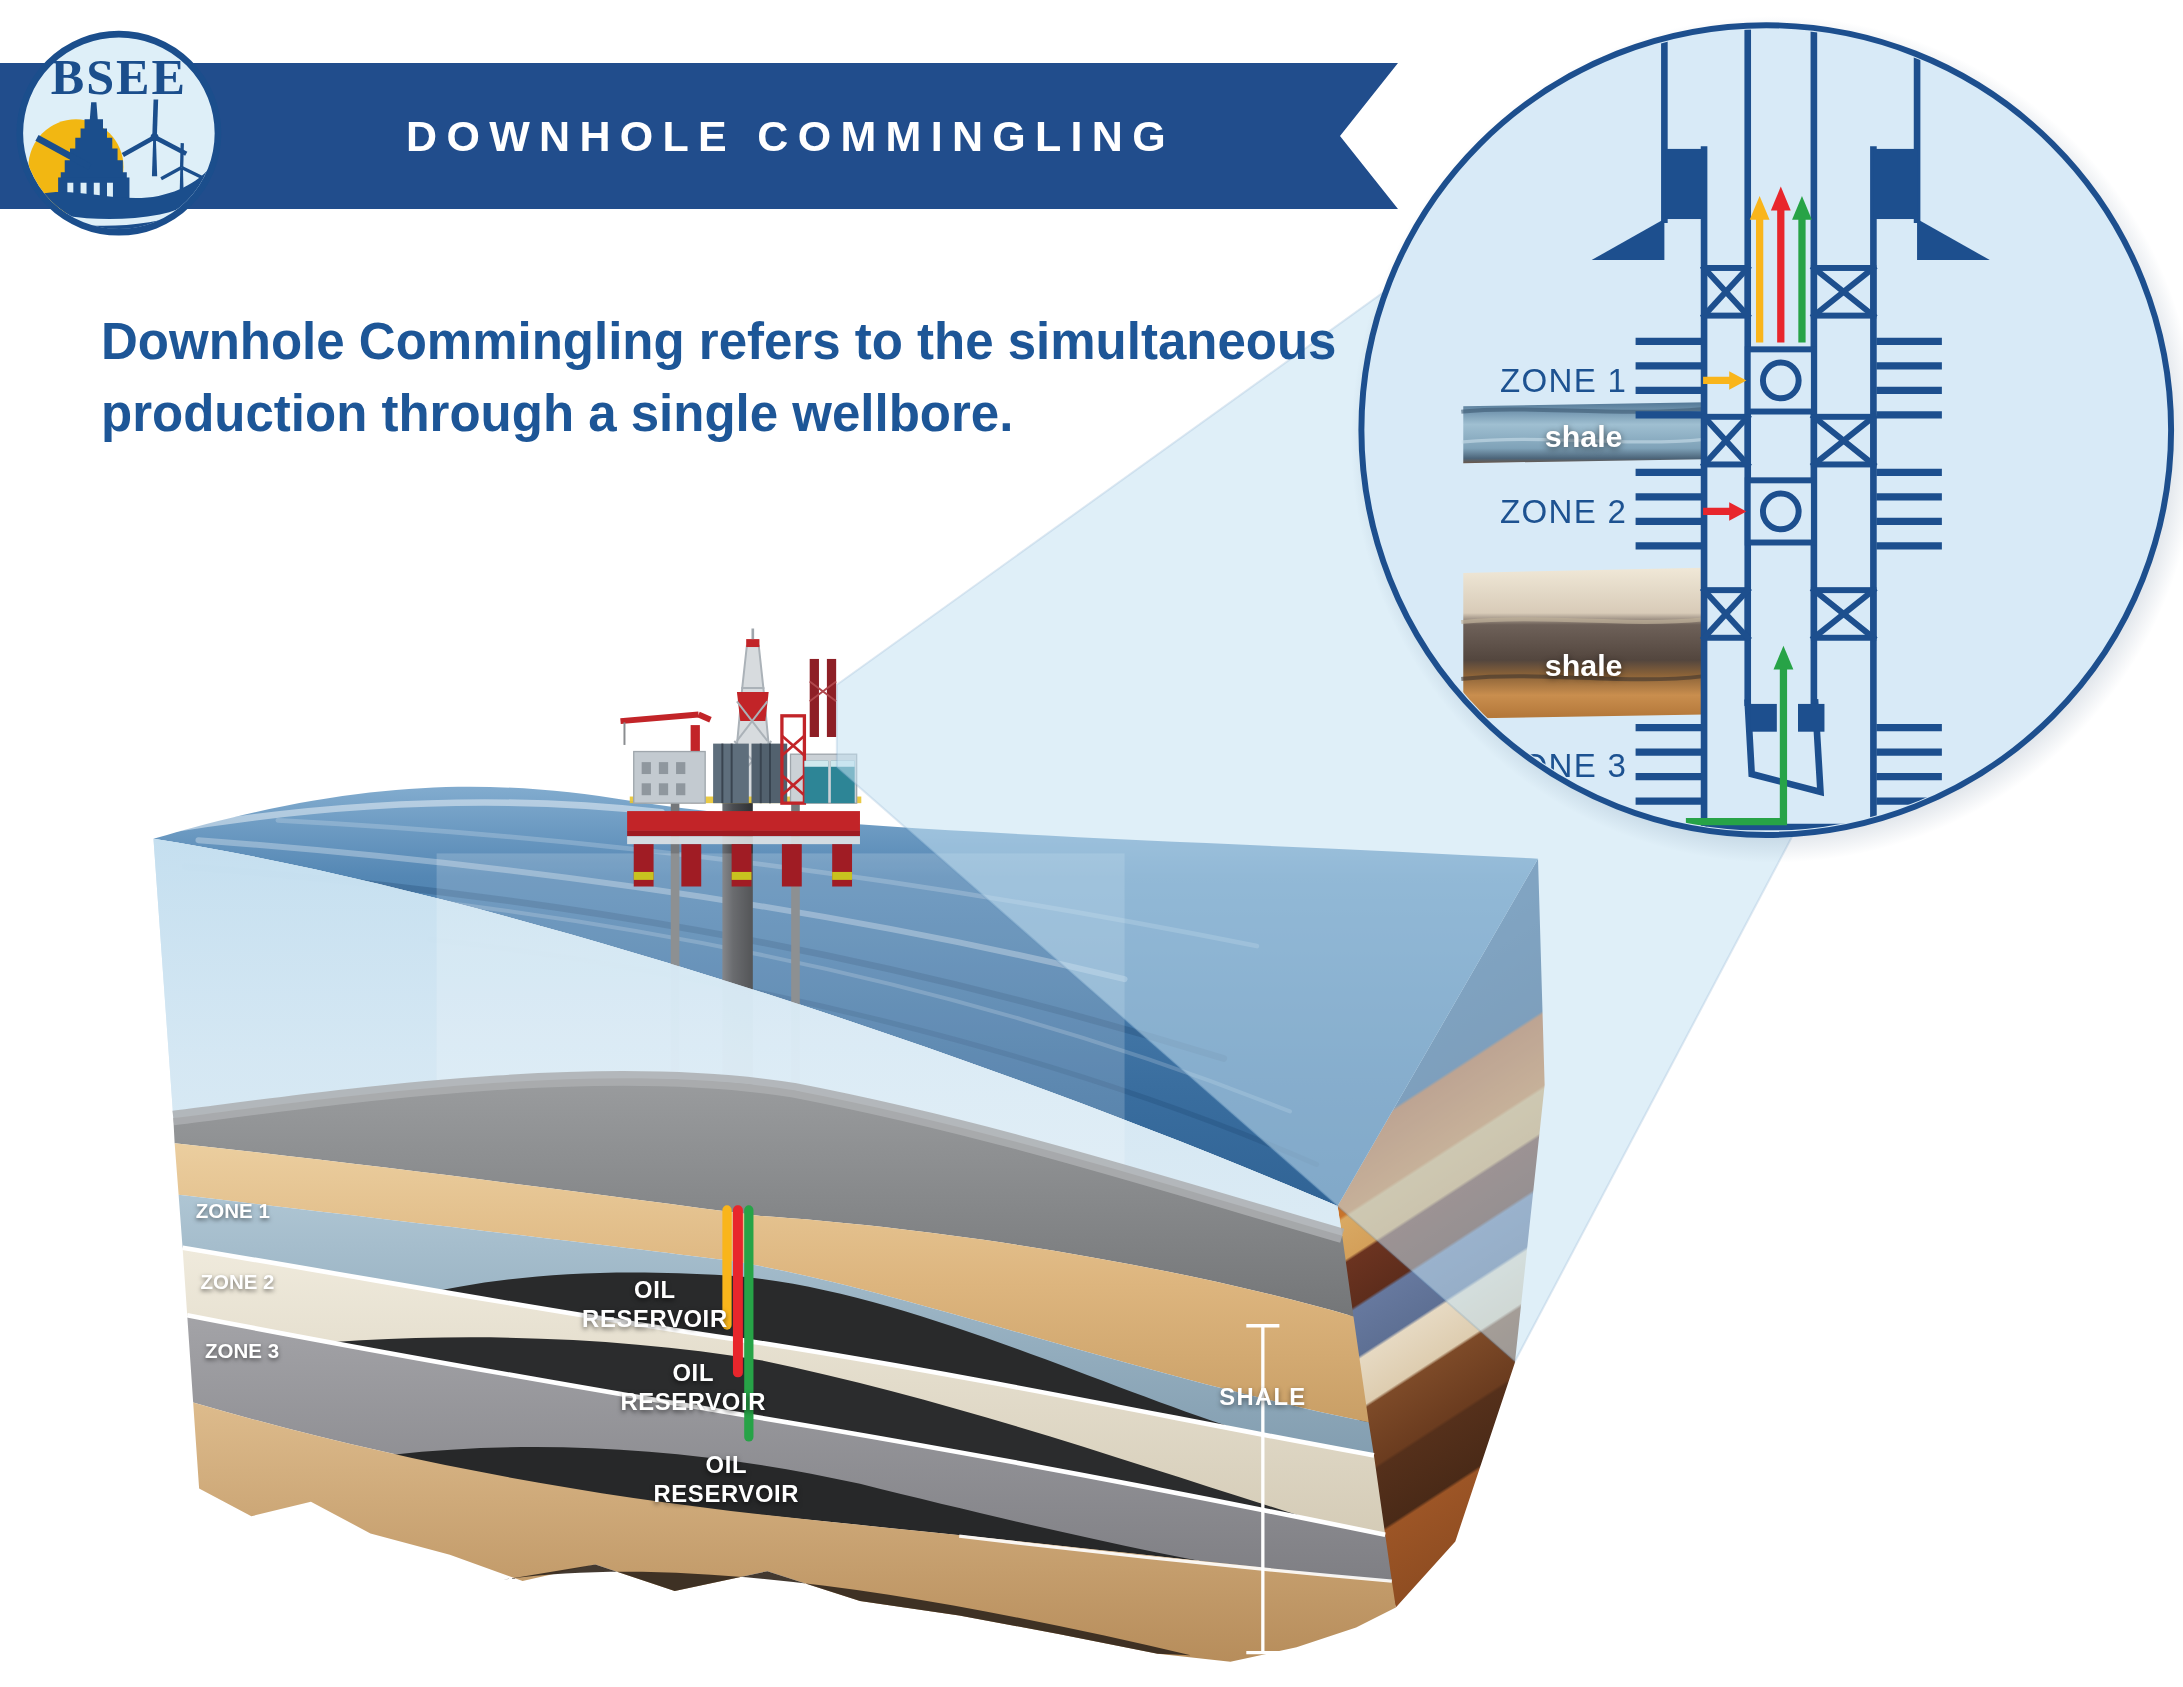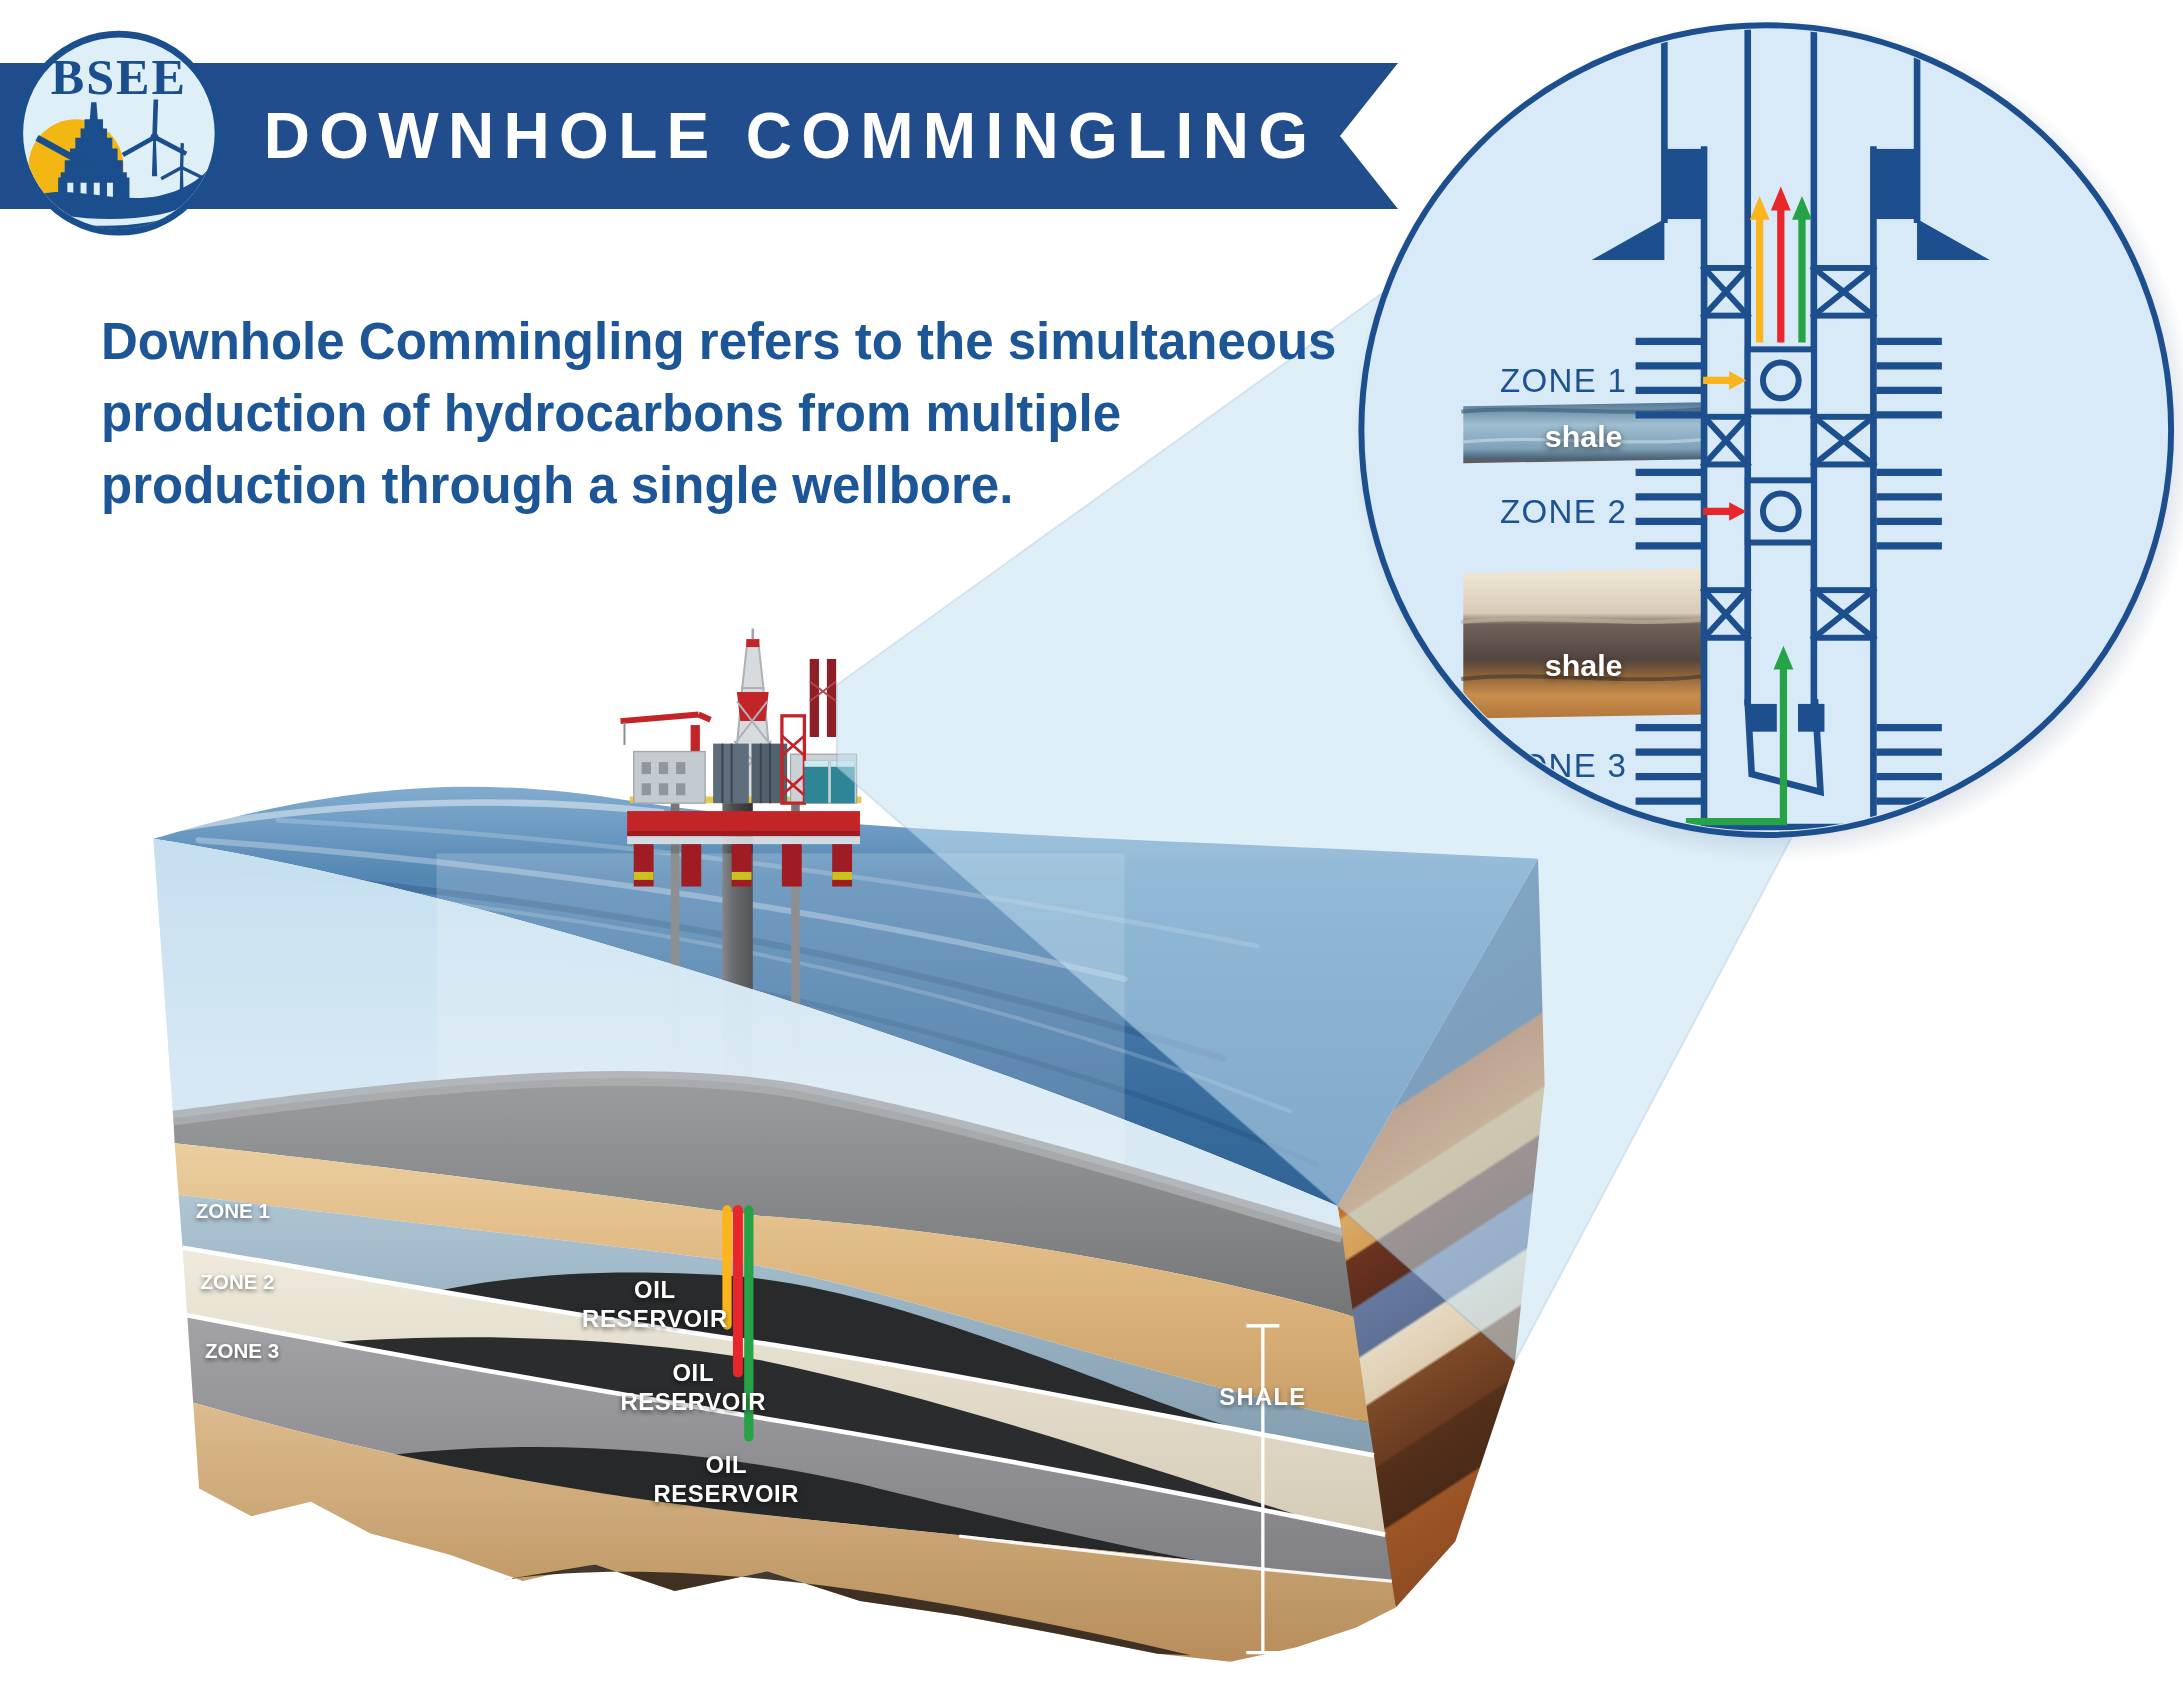--- a/index.html
+++ b/index.html
@@ -4,21 +4,21 @@
 <style>
   html,body{margin:0;padding:0;background:#fff;}
   .page{position:relative;width:2183px;height:1687px;background:#ffffff;overflow:hidden;
         font-family:"Liberation Sans", sans-serif;}
   svg{display:block;}
   
   .banner{position:absolute;left:0;top:63px;width:1398px;height:146px;background:#214D8C;
           clip-path:polygon(0 0,100% 0,calc(100% - 58px) 50%,100% 100%,0 100%);z-index:30;}
   .banner-title{position:absolute;left:311px;top:0;width:959px;height:146px;
           display:flex;align-items:center;justify-content:center;
-          color:#ffffff;font-weight:bold;font-size:64px;letter-spacing:9.3px;white-space:nowrap;}
+          color:#ffffff;font-weight:bold;font-size:43px;letter-spacing:9.3px;white-space:nowrap;}
   .logo-wrap{position:absolute;left:0;top:16px;z-index:40;}
   
   .intro{position:absolute;left:101px;top:306px;z-index:20;color:#1D5697;
          font-size:51px;line-height:72px;font-weight:700;}
   
   .scene{position:absolute;left:0;top:0;z-index:10;}
   .zone-label-inset{font-size:50px;fill:#1D5291;letter-spacing:2px;}
   .shale-label-inset{font-size:46px;font-weight:bold;fill:#ffffff;text-shadow:0 2px 6px rgba(0,0,0,.6);}
   .block-zone-label{font-size:31px;font-weight:bold;fill:#ffffff;text-shadow:0 2px 4px rgba(0,0,0,.5);}
   .oil-label{font-size:36px;font-weight:bold;fill:#ffffff;text-anchor:middle;text-shadow:0 2px 5px rgba(0,0,0,.6);letter-spacing:1px;}
@@ -473,18 +473,17 @@
           <path d="M100 318 C180 344 280 344 360 316 C384 306 398 292 404 280
                    L404 348 L100 348 Z"></path>
         </g>
       </g>
       <text class="bsee-text" x="250" y="138" text-anchor="middle">BSEE</text>
     </svg>
   </div>
 
   <div class="intro">
     <div>Downhole Commingling refers to the simultaneous</div>
-    <div>production of hydrocarbons from multiple</div>
     <div>production through a single wellbore.</div>
   </div>
 
 </div>
 
 
 </body></html>

